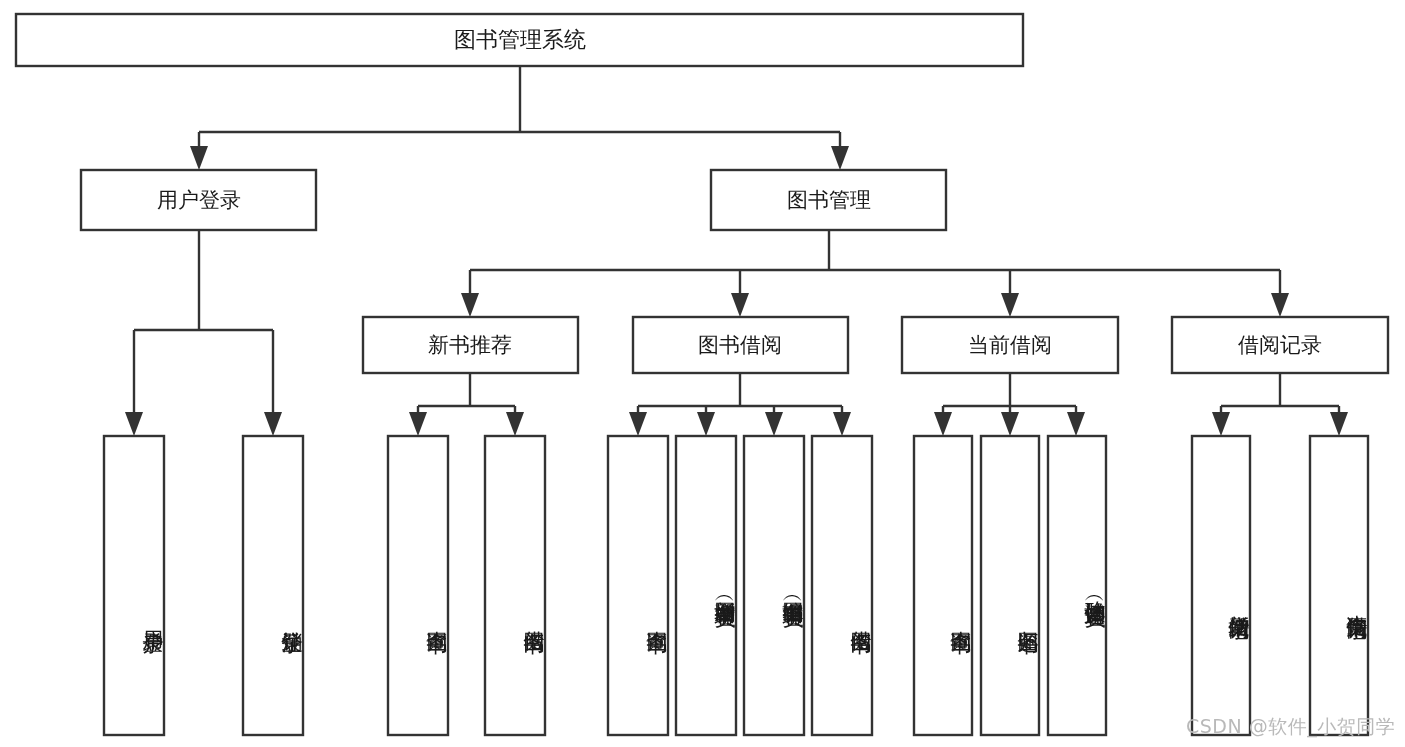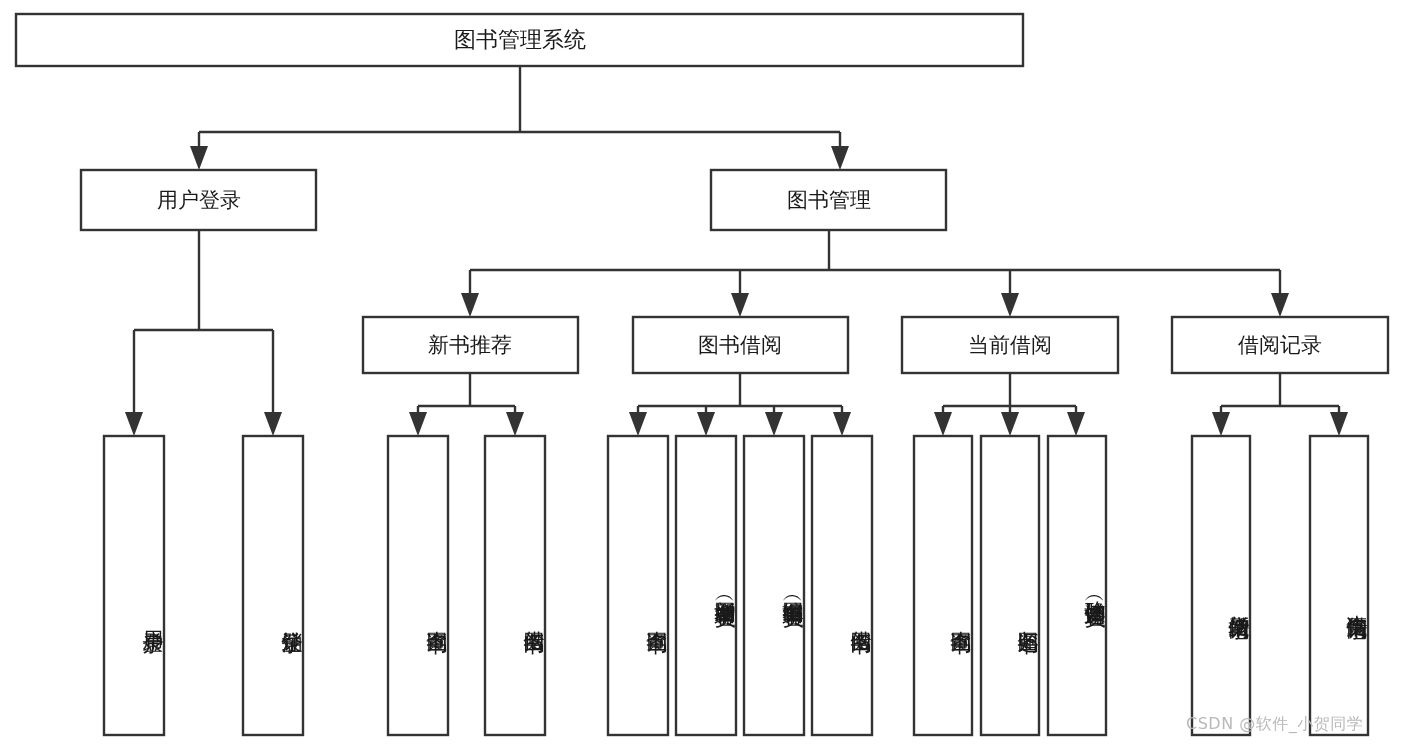--- a/index.html
+++ b/index.html
@@ -67,21 +67,21 @@
     text-align: center;
     writing-mode: vertical-rl;
     text-orientation: upright;
     white-space: nowrap;
     letter-spacing: 1px;
     pointer-events: none;
   }
   .watermark {
     position: absolute;
     font-family: "DejaVu Sans", "Liberation Sans", sans-serif;
-    font-size: 16px;
+    font-size: 19px;
     color: #b9b9b9;
     left: 1186px;
     top: 714px;
     white-space: nowrap;
     letter-spacing: 0.5px;
   }
 </style>
 </head>
 <body>
 

